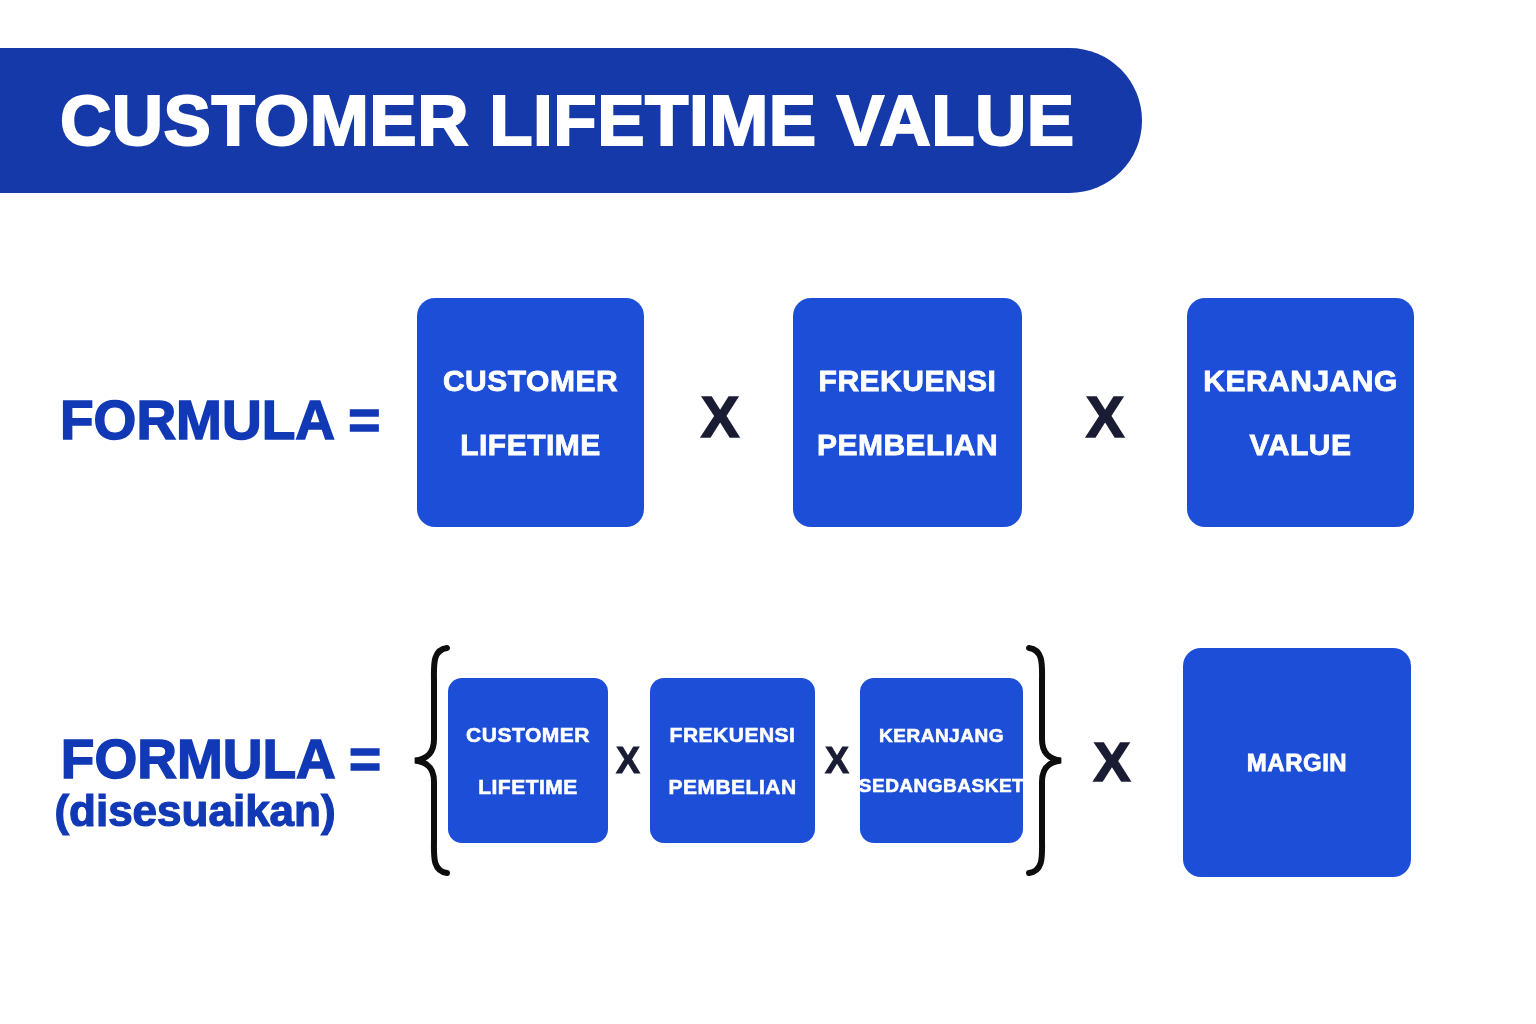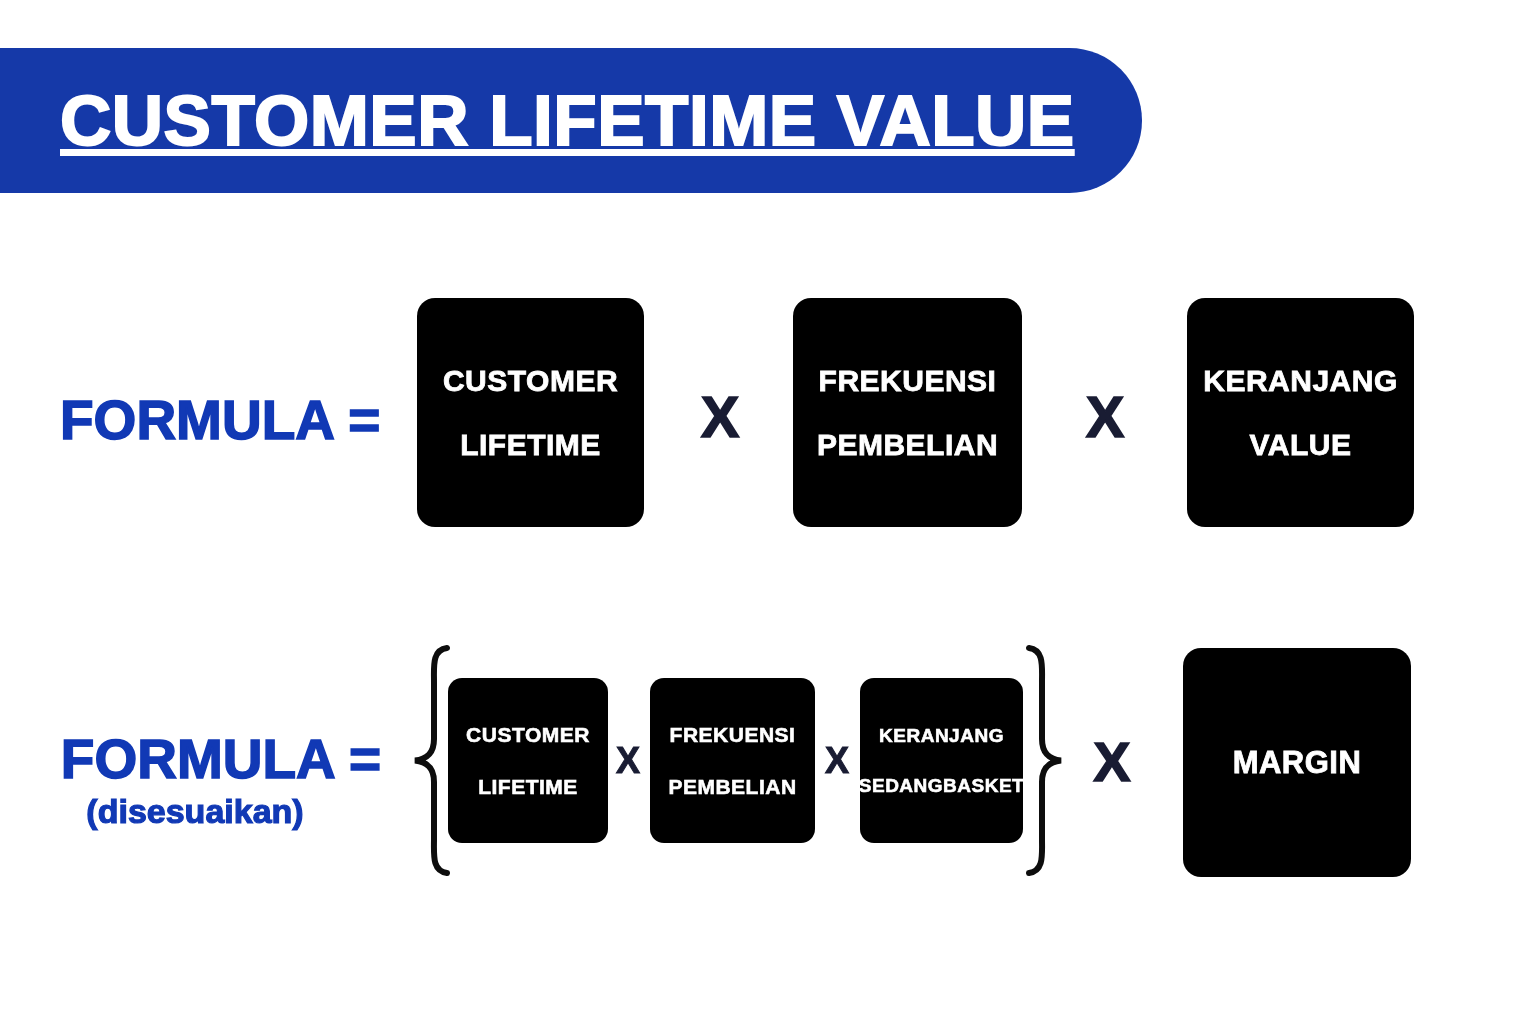--- a/index.html
+++ b/index.html
@@ -17,62 +17,61 @@
     border-radius:0 73px 73px 0;
     display:flex;align-items:center;
   }
   .banner-title{
     padding-left:60px;
     color:#ffffff;
     font-size:71px;font-weight:800;
     letter-spacing:0.5px;
     -webkit-text-stroke:2px #ffffff;
     white-space:nowrap;
-    text-decoration:underline;
   }
 
   
   .formula-label{
     color:#1139B5;font-weight:700;
     -webkit-text-stroke:1.5px #1139B5;
     white-space:nowrap;
   }
   .label-row1{
     left:60px;top:385px;width:330px;height:70px;
     font-size:55px;line-height:70px;text-align:left;
   }
   .label-row2{
     left:60px;top:727px;width:322px;text-align:center;
   }
   .label-row2 .main{font-size:55px;line-height:64px;display:block;}
   .label-row2 .sub{
-    font-size:34px;line-height:40px;display:block;
+    font-size:44px;line-height:40px;display:block;
     transform:translateX(-26px);
     -webkit-text-stroke:1.2px #1139B5;
   }
 
   
   .term-box{
-    background:#000000;
+    background:#1d4ed8;
     display:flex;flex-direction:column;justify-content:center;align-items:center;
     color:#ffffff;font-weight:700;text-align:right;gap:22px;
   }
   .term-box span{display:block;-webkit-text-stroke:0.8px #ffffff;letter-spacing:0.5px;}
   .big-box{width:227px;height:229px;border-radius:18px;font-size:30px;line-height:42px;}
   .small-box{width:160px;height:165px;border-radius:14px;font-size:21px;line-height:30px;}
   .small-box span{-webkit-text-stroke:0.6px #ffffff;}
   .tiny-text{font-size:19px;line-height:28px;}
 
   .b-r1-1{left:417px;top:298px;}
   .b-r1-2{left:793px;top:298px;width:229px;}
   .b-r1-3{left:1187px;top:298px;}
   .b-r2-1{left:448px;top:678px;}
   .b-r2-2{left:650px;top:678px;width:165px;}
   .b-r2-3{left:860px;top:678px;width:163px;}
-  .b-margin{left:1183px;top:648px;width:228px;height:229px;border-radius:18px;font-size:31px;line-height:40px;}
+  .b-margin{left:1183px;top:648px;width:228px;height:229px;border-radius:18px;font-size:24px;line-height:40px;}
 
   
   .op{
     color:#191C33;font-weight:800;
     -webkit-text-stroke:1.5px #191C33;
     transform:translate(-50%,-50%);
     line-height:1;
   }
   .op-big{font-size:58px;}
   .op-small{font-size:36px;-webkit-text-stroke:1px #191C33;}

